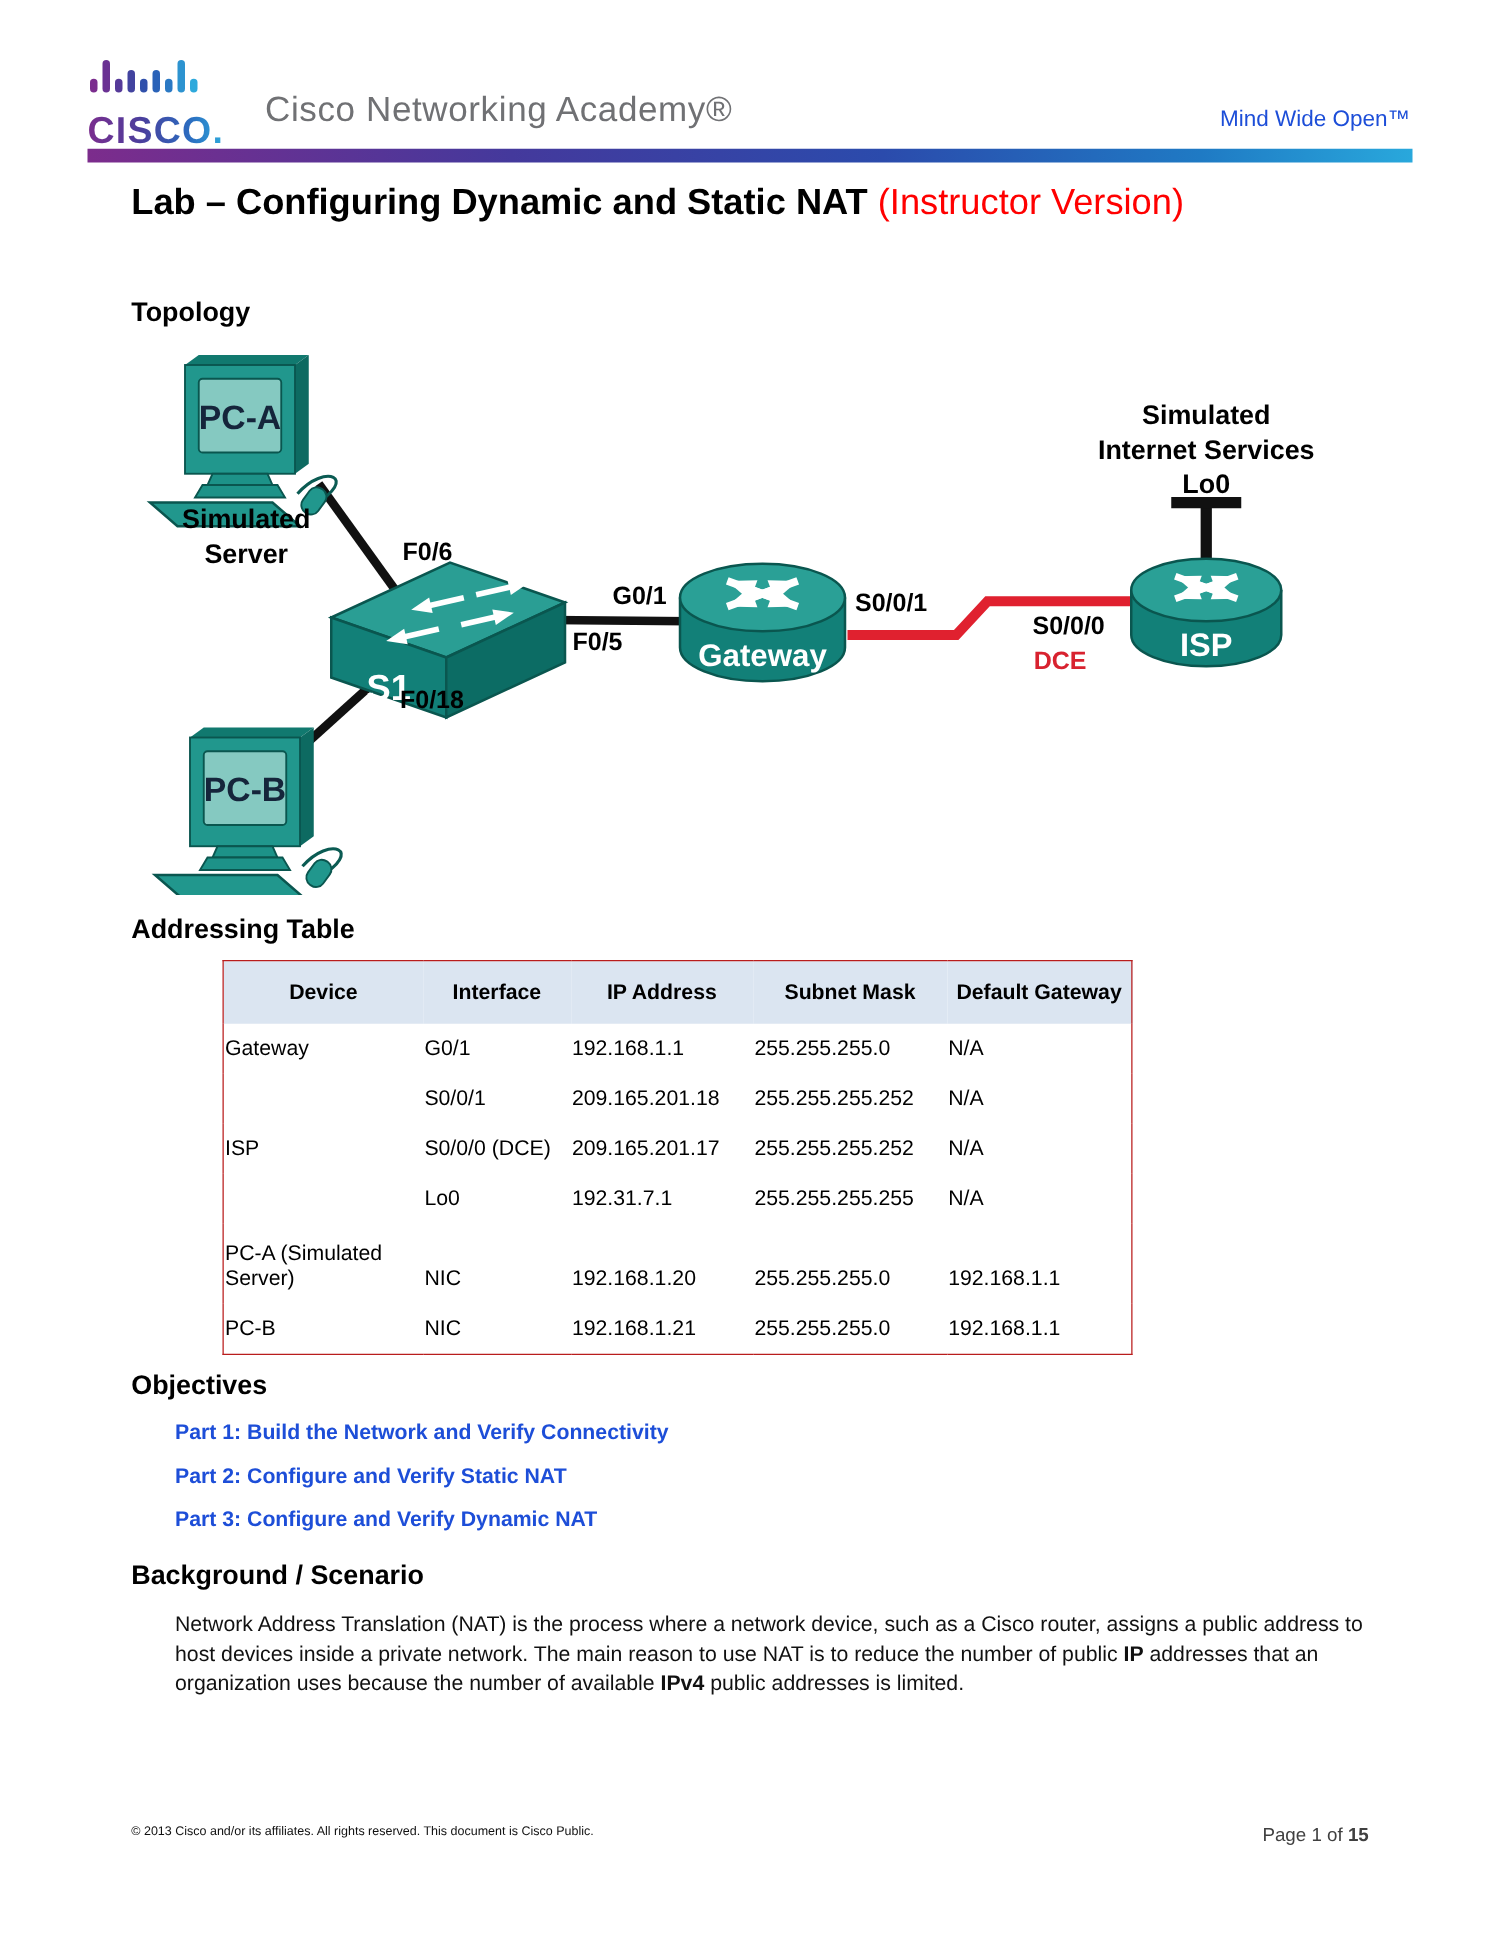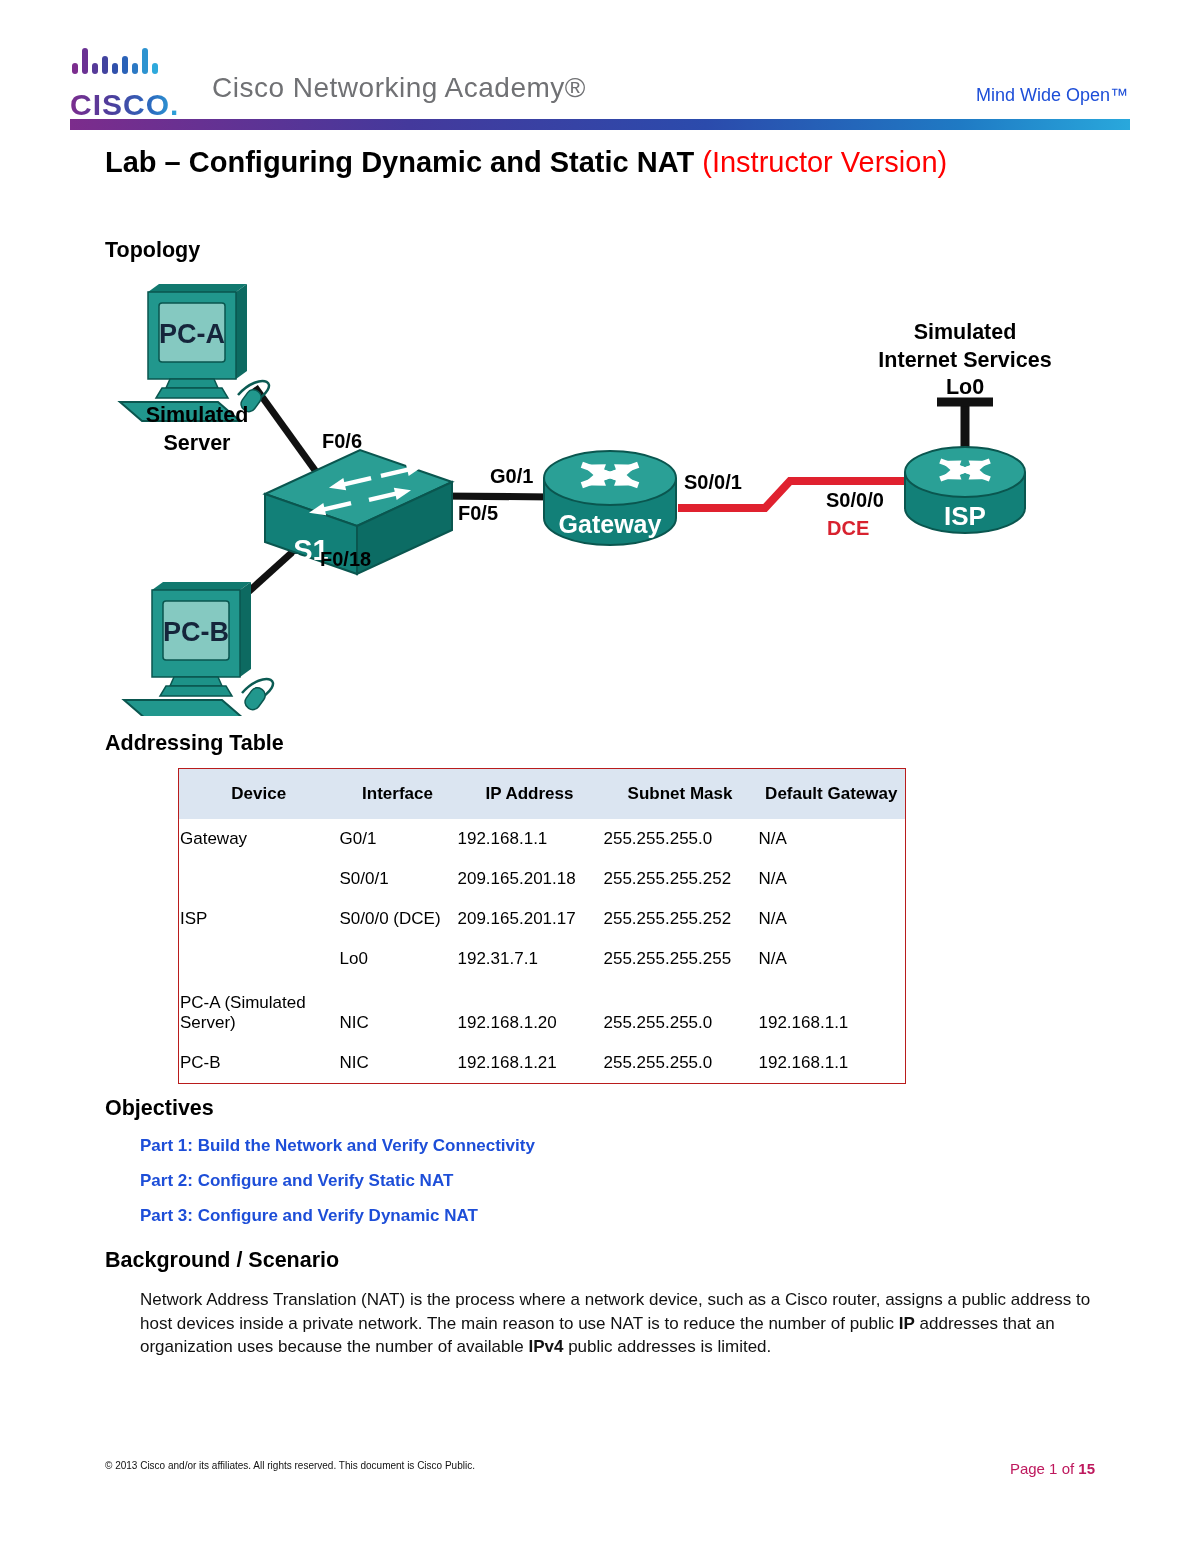--- a/index.html
+++ b/index.html
@@ -51,21 +51,21 @@
   .addr-table tr.tall{height:64px;}
   .c0{width:160px;} .c1{width:118px;} .c2{width:146px;} .c3{width:155px;} .c4{width:148px;}
 
   
   .obj-item{position:absolute;left:140px;font-size:17px;font-weight:bold;color:#1d4ed8;}
   .bg-par{position:absolute;left:140px;top:1288px;width:952px;font-size:17px;line-height:23.5px;color:#111;}
   .bg-par b{font-weight:bold;}
 
   
   .footer-left{position:absolute;left:105px;top:1460px;font-size:10px;color:#111;}
-  .footer-right{position:absolute;right:105px;top:1460px;font-size:15px;color:#be185d;}
+  .footer-right{position:absolute;right:105px;top:1460px;font-size:15px;color:#404040;}
   .footer-right b{font-weight:bold;}
 </style>
 </head>
 <body>
 
 <div class="page">
 
   <div class="logo-block">
     <div class="logo-bars">
       <span style="height:11px;background:#7b2d8e"></span>

